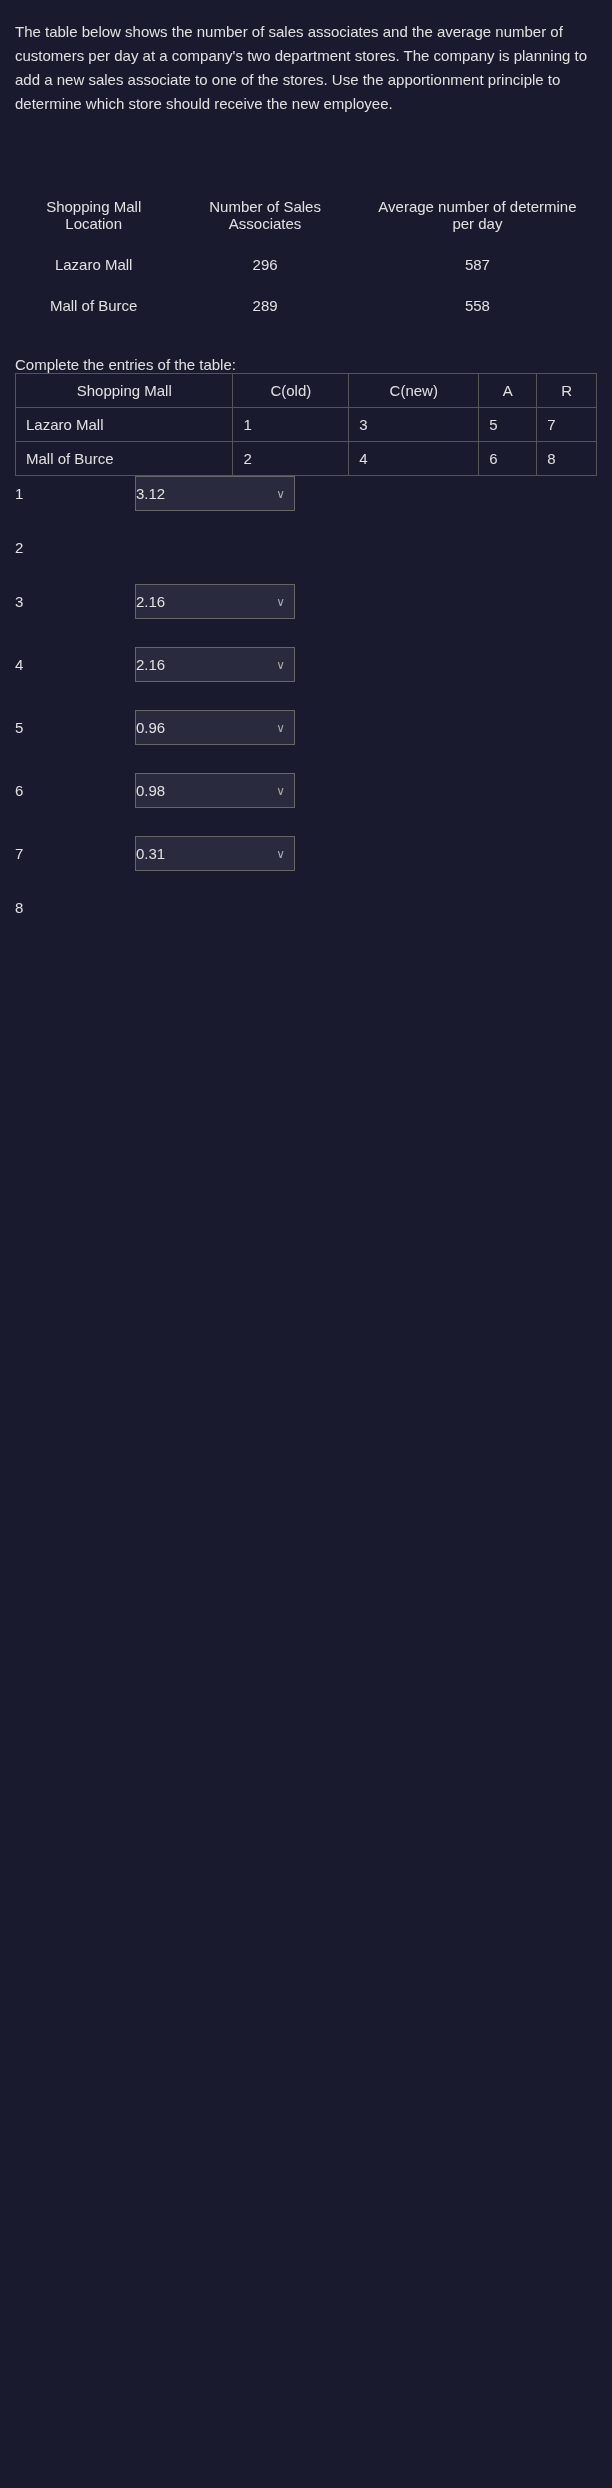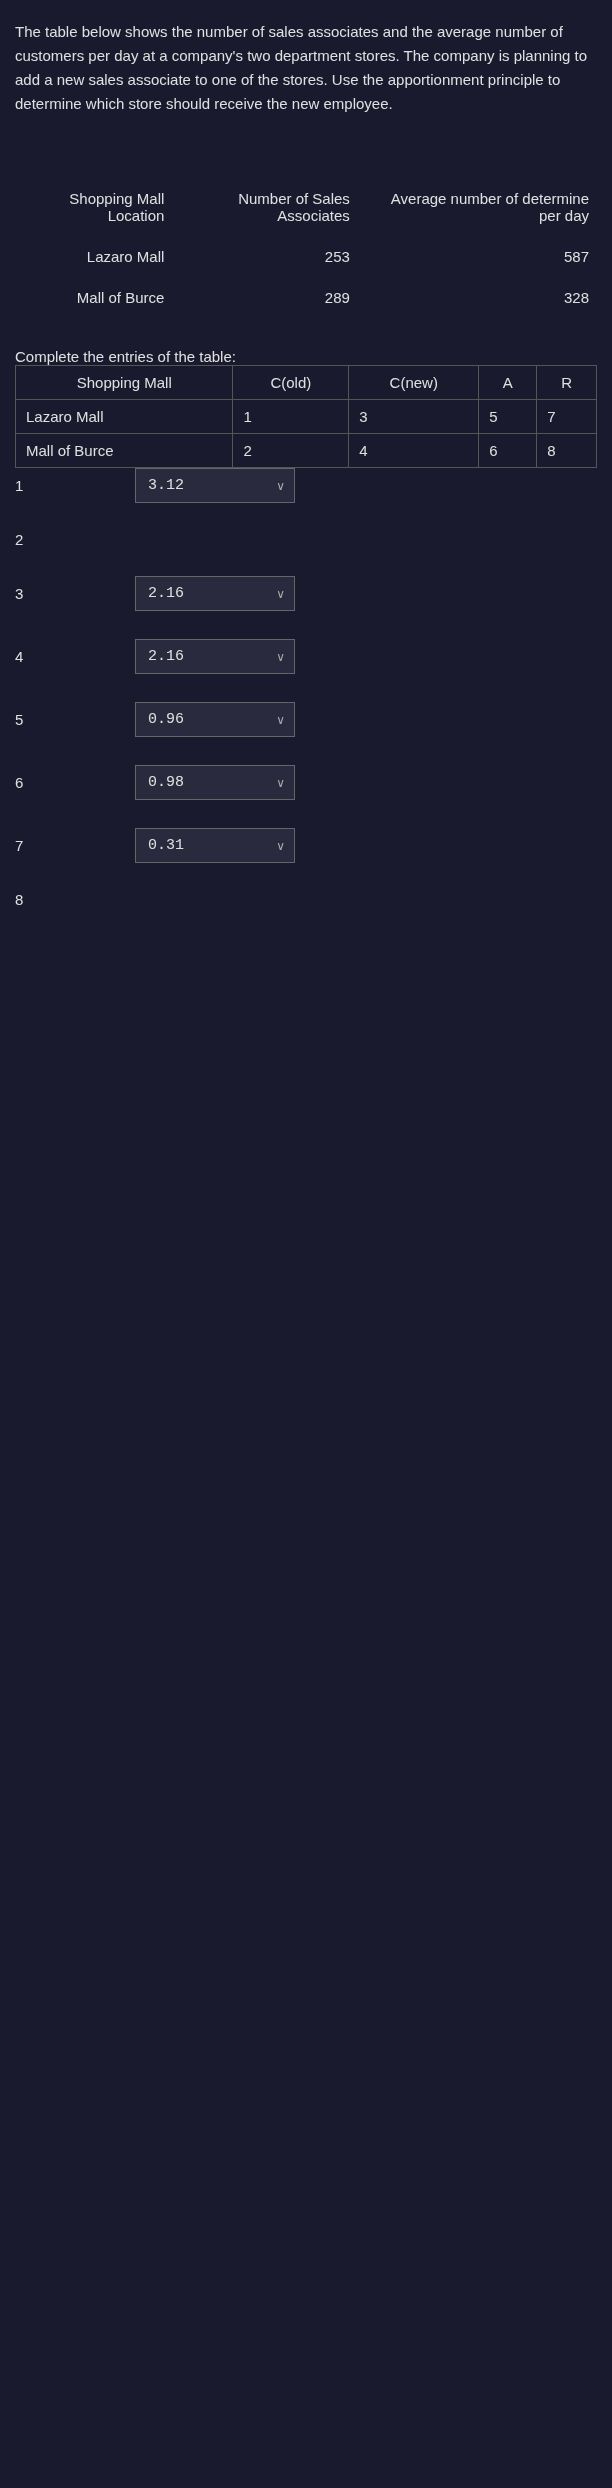--- a/index.html
+++ b/index.html
@@ -7,31 +7,31 @@
       background-color: #1a1a2e;
       color: #e0e0e0;
       font-family: Arial, sans-serif;
       font-size: 15px;
       width: 612px;
       min-height: 2488px;
       padding: 20px 15px;
     }
     .intro-text {
       line-height: 1.6;
-      margin-bottom: 32px;
+      margin-bottom: 40px;
     }
     .data-table {
       width: 100%;
       border-collapse: collapse;
       margin-bottom: 30px;
     }
     .data-table th, .data-table td {
       padding: 12px 8px;
       vertical-align: top;
-      text-align: right;
+      text-align: center;
       border: none;
     }
     .data-table th {
       font-weight: normal;
       font-size: 15px;
     }
     .data-table td {
       font-size: 15px;
     }
     .section-label {
@@ -62,29 +62,28 @@
       margin-bottom: 28px;
     }
     .dropdown-label {
       font-size: 15px;
       min-width: 30px;
     }
     .dropdown-select {
       background-color: #2a2a3e;
       color: #e0e0e0;
       border: 1px solid #666;
-      padding: 8px 12px;
+      padding: 8px 0;
       font-size: 15px;
       width: 160px;
       margin-left: 90px;
       appearance: none;
       -webkit-appearance: none;
       cursor: pointer;
       position: relative;
-      font-family: Liberation Mono, monospace;
     }
     .dropdown-wrapper {
       position: relative;
       display: inline-block;
     }
     .dropdown-wrapper::after {
       content: '∨';
       position: absolute;
       right: 10px;
       top: 50%;
@@ -119,27 +118,27 @@
         <span>Number of Sales Associates</span>
       </th>
       <th>
         <span>Average number of determine per day</span>
       </th>
     </tr>
   </thead>
   <tbody id="data-table-body">
   <tr>
         <td>Lazaro Mall</td>
-        <td>253</td>
+        <td>296</td>
         <td>587</td>
       </tr>
       <tr>
         <td>Mall of Burce</td>
         <td>289</td>
-        <td>328</td>
+        <td>558</td>
       </tr>
     </tbody>
 </table>
 
 <p class="section-label">Complete the entries of the table:</p>
 
 <table class="apportionment-table">
   <thead>
     <tr id="apportionment-headers">
     <th>Shopping Mall</th>

